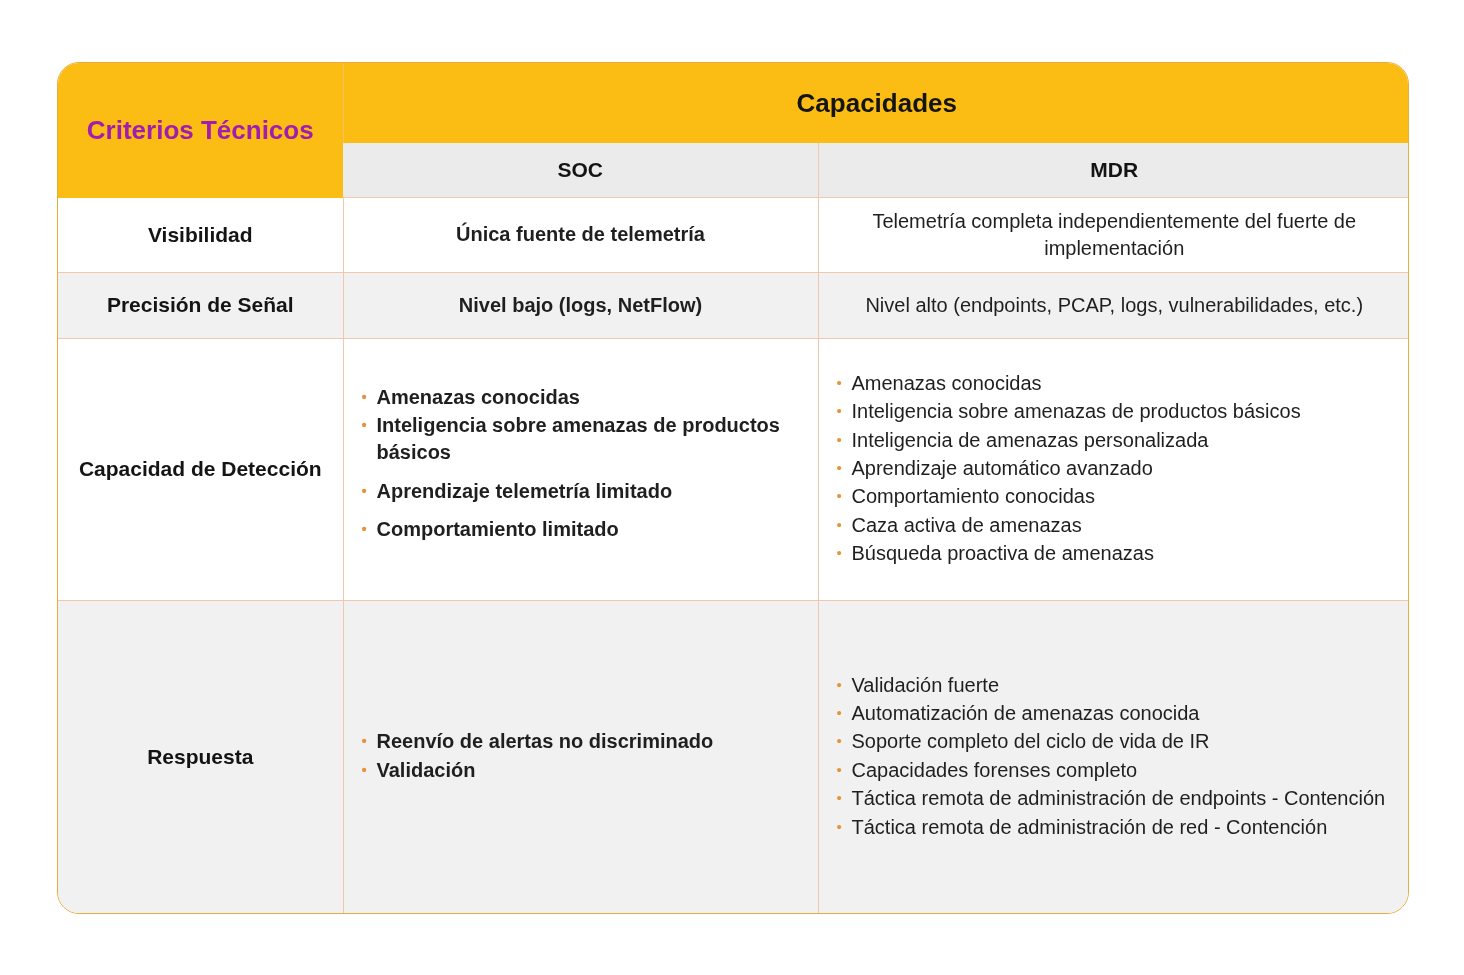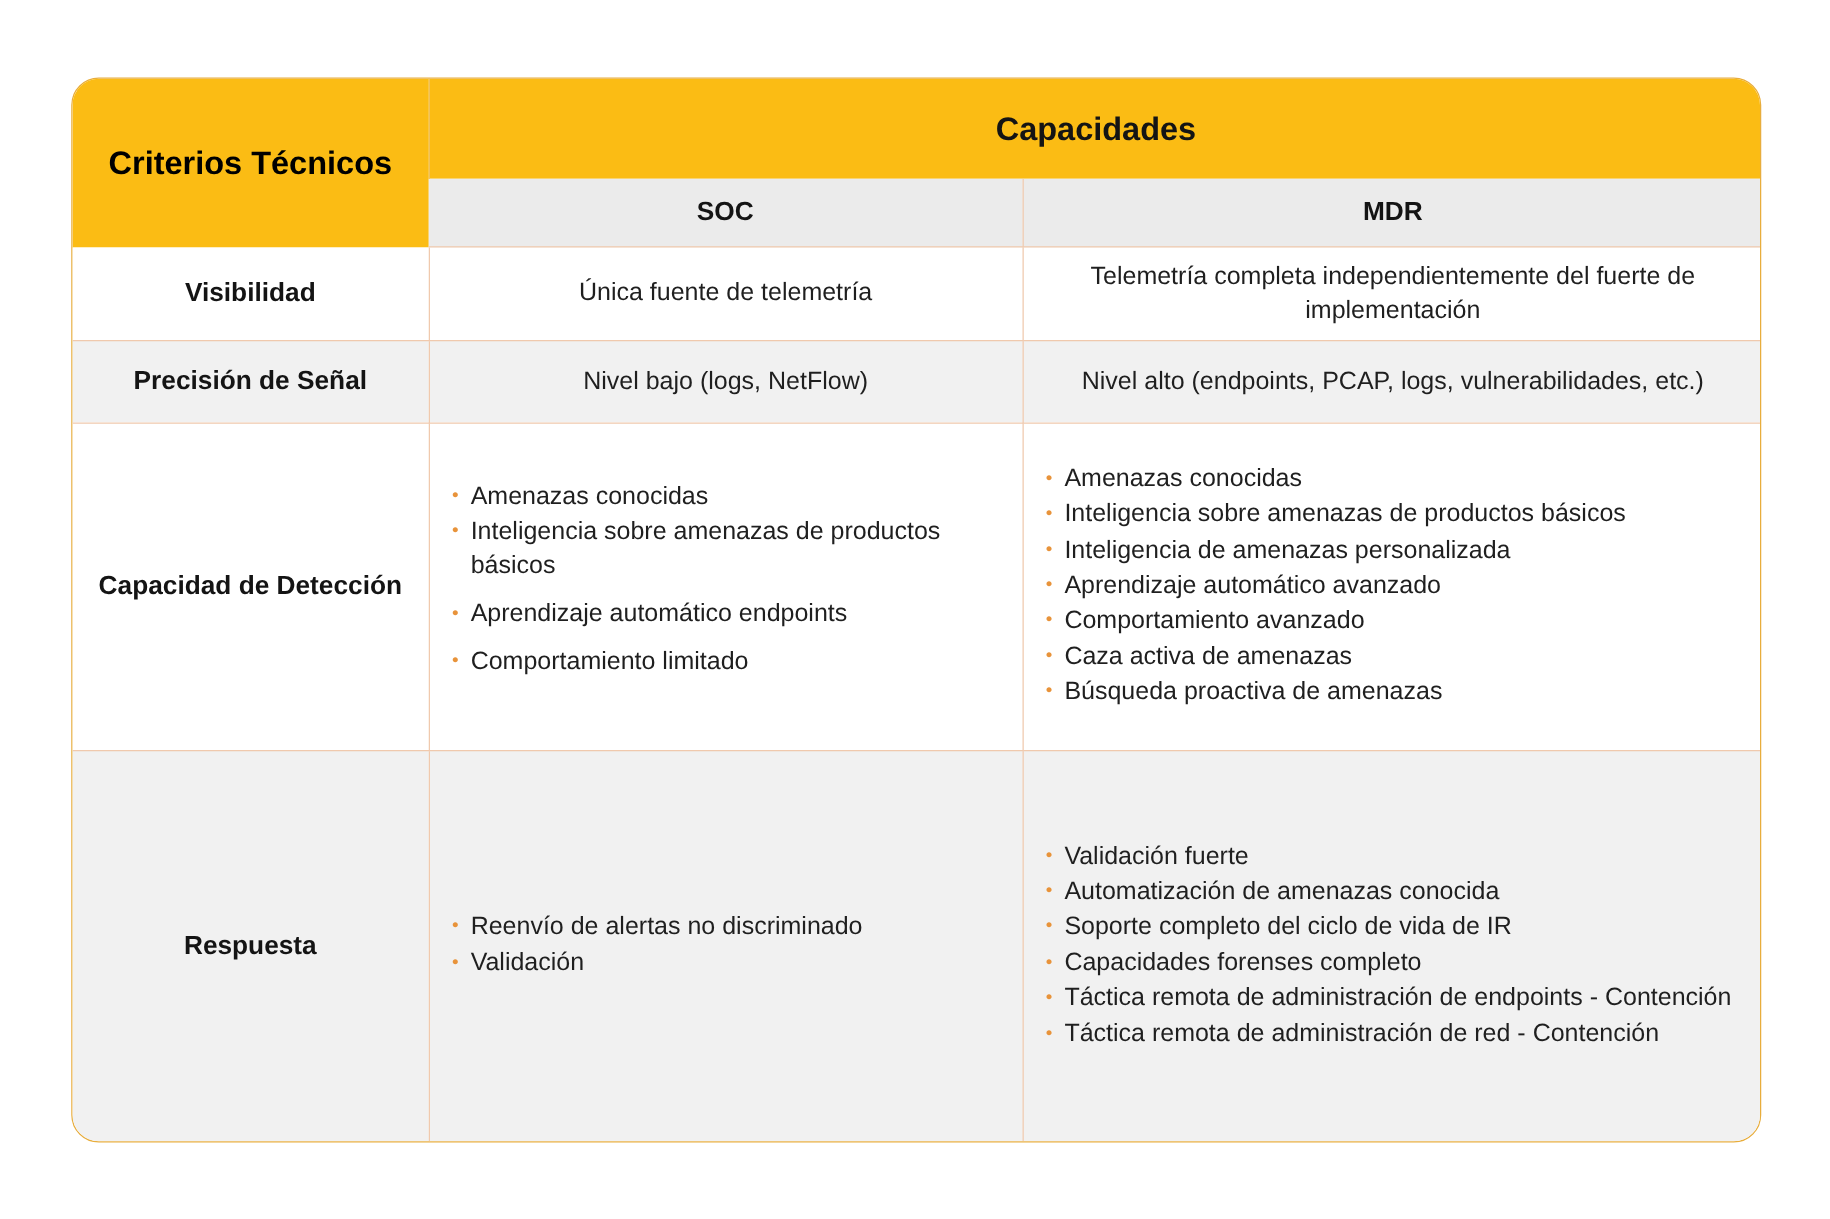--- a/index.html
+++ b/index.html
@@ -46,21 +46,21 @@
   col.c-soc  { width: 475px; }
   col.c-mdr  { width: 592px; }
 
   
   .hdr-crit {
     background: #fbbc14;
     text-align: center;
     vertical-align: middle;
     font-weight: bold;
     font-size: 26px;
-    color: #000000;
+    color: #a21caf;
     padding: 0 8px;
     border: none;
   }
   .hdr-cap {
     background: #fbbc14;
     text-align: center;
     vertical-align: middle;
     font-weight: bold;
     font-size: 26px;
     color: #141414;
@@ -95,21 +95,21 @@
     border-bottom: 1px solid #f0c9ad;
   }
   td.cell {
     vertical-align: middle;
     font-size: 20px;
     color: #1f1f1f;
     padding: 10px 18px;
     line-height: 1.34;
     border-bottom: 1px solid #f0c9ad;
   }
-  td.cell.soc { border-right: 1px solid #f0c9ad; }
+  td.cell.soc { border-right: 1px solid #f0c9ad; font-weight: bold; }
   td.cell.center { text-align: center; }
 
   tr.alt td { background: #f1f1f1; }
   tr.plain td { background: #ffffff; }
   tr.last td { border-bottom: none; }
 
   
   ul.blist {
     list-style: none;
     margin: 0;
@@ -168,31 +168,31 @@
           <td class="cell soc center">Nivel bajo (logs, NetFlow)</td>
           <td class="cell center">Nivel alto (endpoints, PCAP, logs, vulnerabilidades, etc.)</td>
         </tr>
 
         <tr class="plain" style="height:262px;">
           <td class="rowlabel">Capacidad de Detección</td>
           <td class="cell soc">
             <ul class="blist spaced">
               <li class="tight">Amenazas conocidas</li>
               <li>Inteligencia sobre amenazas de productos básicos</li>
-              <li>Aprendizaje automático endpoints</li>
+              <li>Aprendizaje telemetría limitado</li>
               <li>Comportamiento limitado</li>
             </ul>
           </td>
           <td class="cell">
             <ul class="blist">
               <li>Amenazas conocidas</li>
               <li>Inteligencia sobre amenazas de productos básicos</li>
               <li>Inteligencia de amenazas personalizada</li>
               <li>Aprendizaje automático avanzado</li>
-              <li>Comportamiento avanzado</li>
+              <li>Comportamiento conocidas</li>
               <li>Caza activa de amenazas</li>
               <li>Búsqueda proactiva de amenazas</li>
             </ul>
           </td>
         </tr>
 
         <tr class="alt last">
           <td class="rowlabel">Respuesta</td>
           <td class="cell soc">
             <ul class="blist">

